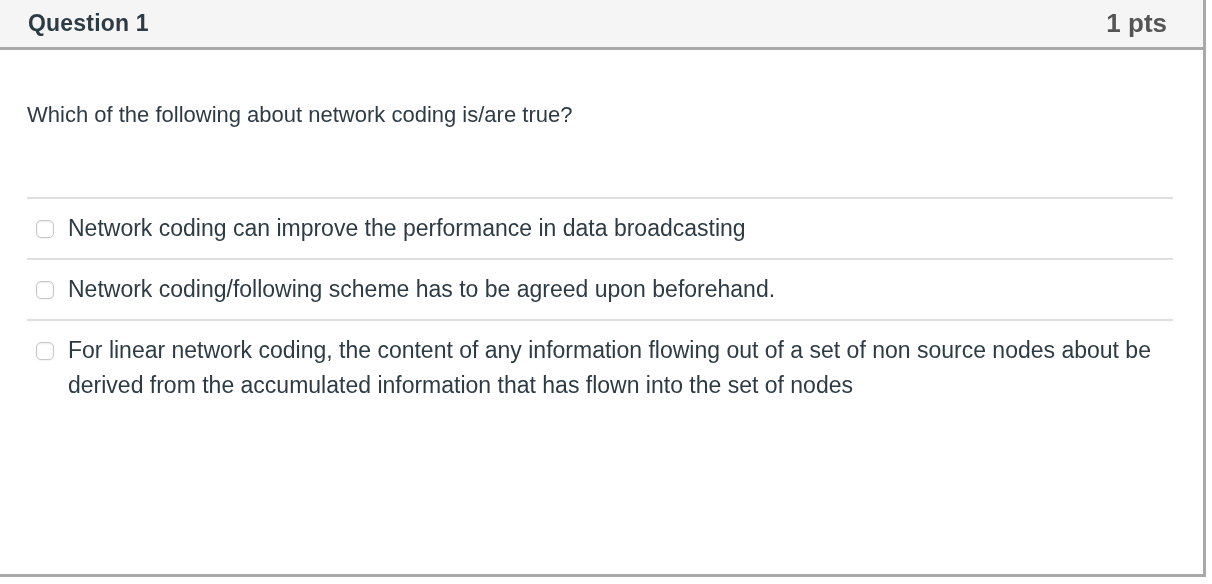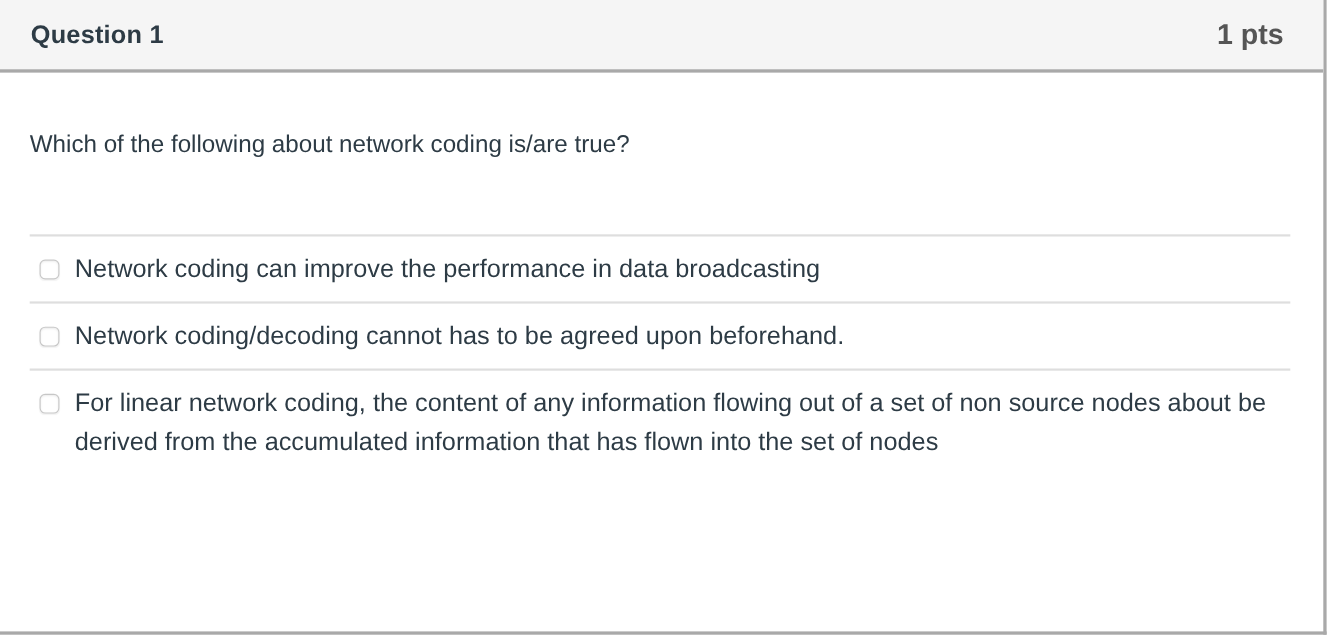--- a/index.html
+++ b/index.html
@@ -11,21 +11,21 @@
     overflow: hidden;
   }
   .question-box {
     width: 1206px;
     height: 577px;
     border-right: 3px solid #a9a9a9;
     border-bottom: 3px solid #a9a9a9;
     background: #ffffff;
   }
   .question-header {
-    height: 66px;
+    height: 50px;
     background: #f5f5f5;
     border-bottom: 3px solid #a9a9a9;
     display: flex;
     align-items: center;
     justify-content: space-between;
     padding: 0 36px 0 28px;
   }
   .question-title {
     font-size: 23px;
     font-weight: bold;
@@ -89,21 +89,21 @@
 
     <div class="options">
 
       <div class="option-row">
         <span class="checkbox"></span>
         <span class="option-label">Network coding can improve the performance in data broadcasting</span>
       </div>
 
       <div class="option-row">
         <span class="checkbox"></span>
-        <span class="option-label">Network coding/decoding cannot has to be agreed upon beforehand.</span>
+        <span class="option-label">Network coding/following scheme has to be agreed upon beforehand.</span>
       </div>
 
 
       <div class="option-row">
         <span class="checkbox"></span>
         <span class="option-label">For linear network coding, the content of any information flowing out of a set of non source nodes about be derived from the accumulated information that has flown into the set of nodes</span>
       </div>
 
     </div>
   </div>

